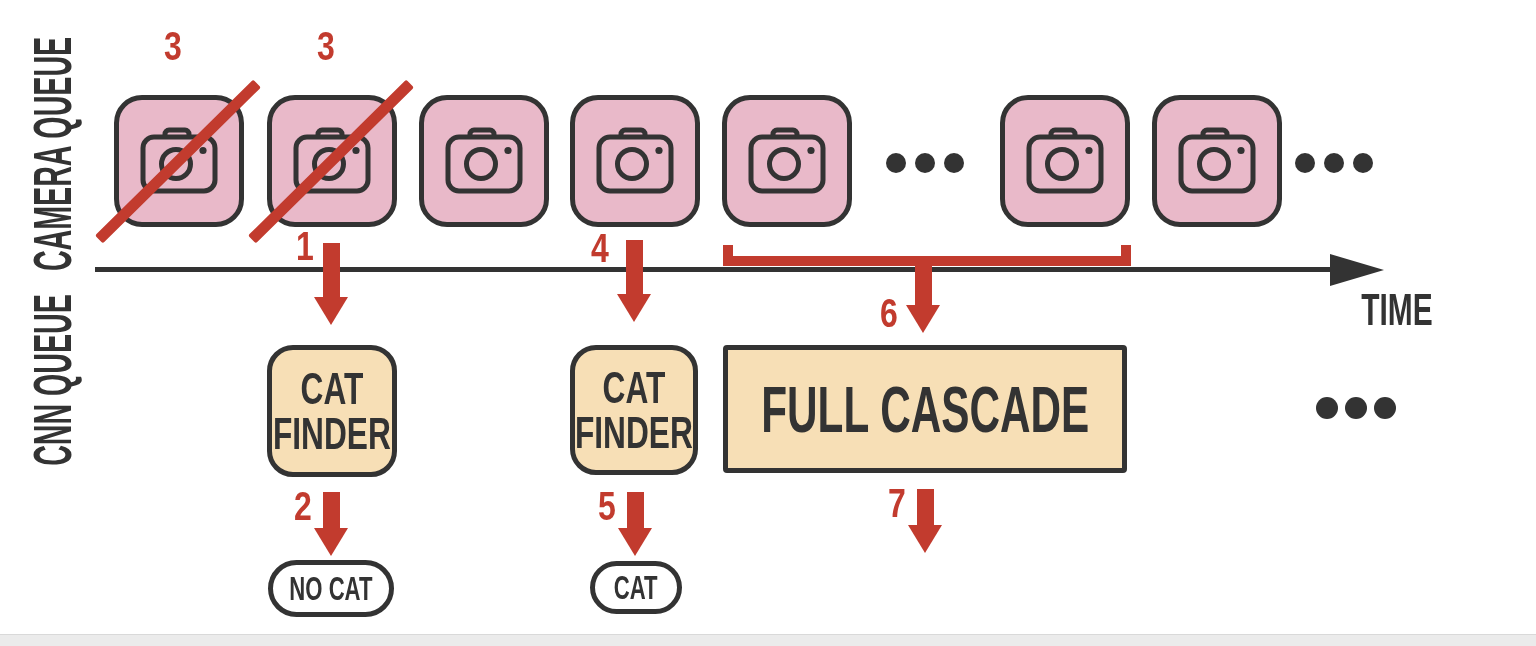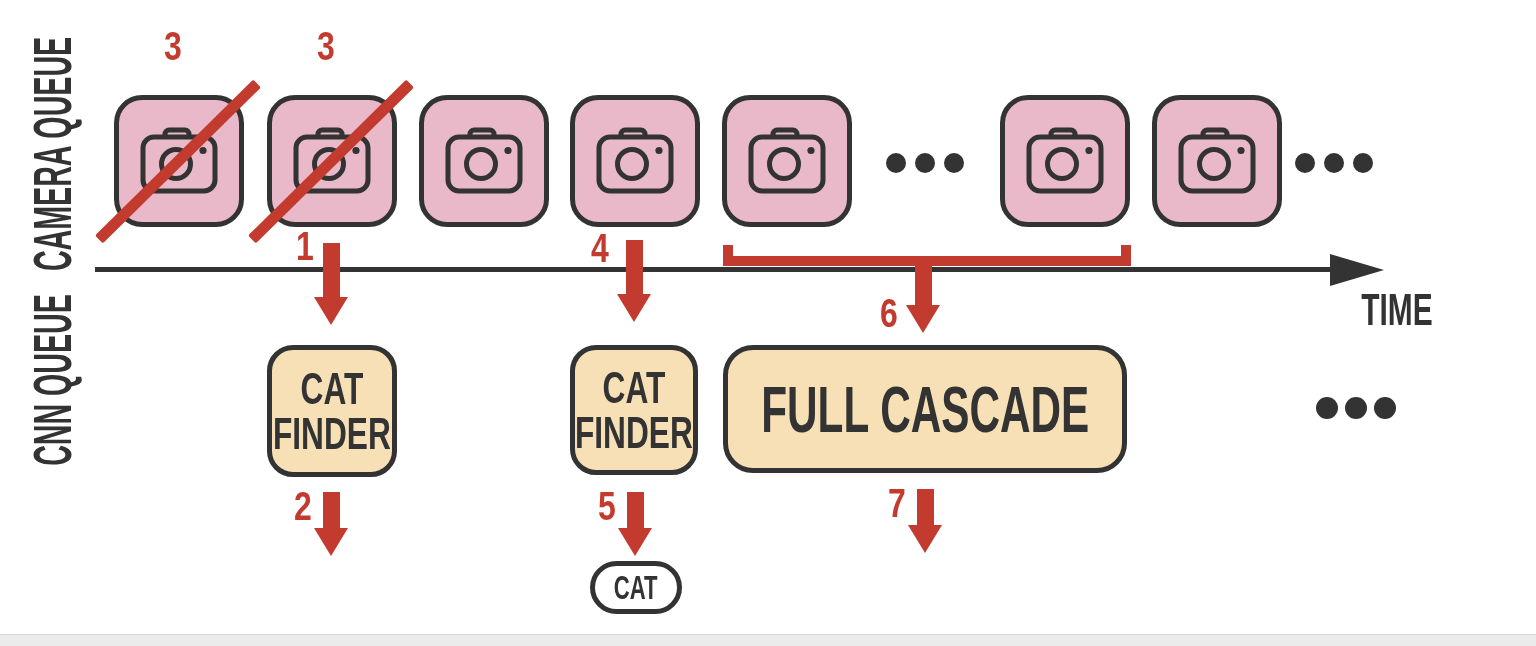--- a/index.html
+++ b/index.html
@@ -78,21 +78,21 @@
 
   
   .cnnbox{
     position:absolute;top:345px;box-sizing:border-box;
     background:var(--tan);border:5px solid var(--ink);border-radius:26px;
     display:flex;align-items:center;justify-content:center;text-align:center;
   }
   .cf{width:130px;height:132px;}
   .cf .cond{font-size:44px;line-height:45px;transform:scaleX(0.72);}
   .cf .cond span{display:block;}
-  .fc{left:723px;width:404px;height:128px;border-radius:30px;}
+  .fc{left:723px;width:404px;height:128px;border-radius:4px;}
   .fc .cond{font-size:65px;line-height:65px;transform:scaleX(0.65);}
 
   
   .oval{
     position:absolute;box-sizing:border-box;background:#fff;
     border:5px solid var(--ink);border-radius:999px;
     display:flex;align-items:center;justify-content:center;
   }
   .oval .cond{font-size:34px;transform:scaleX(0.65);}
 
@@ -246,18 +246,21 @@
   <div class="cnnbox fc">
     <span class="cond">FULL CASCADE</span>
   </div>
 
   <div class="dots big" style="left:1316px;top:397px;">
       <i></i>
       <i></i>
       <i></i>
     </div>
 
+  <div class="oval" style="left:268px;top:560px;width:126px;height:57px;">
+    <span class="cond">NO CAT</span>
+  </div>
   <div class="oval" style="left:590px;top:561px;width:92px;height:53px;">
     <span class="cond">CAT</span>
   </div>
 
   <div class="strip"></div>
 </div>
 
 </body></html>

